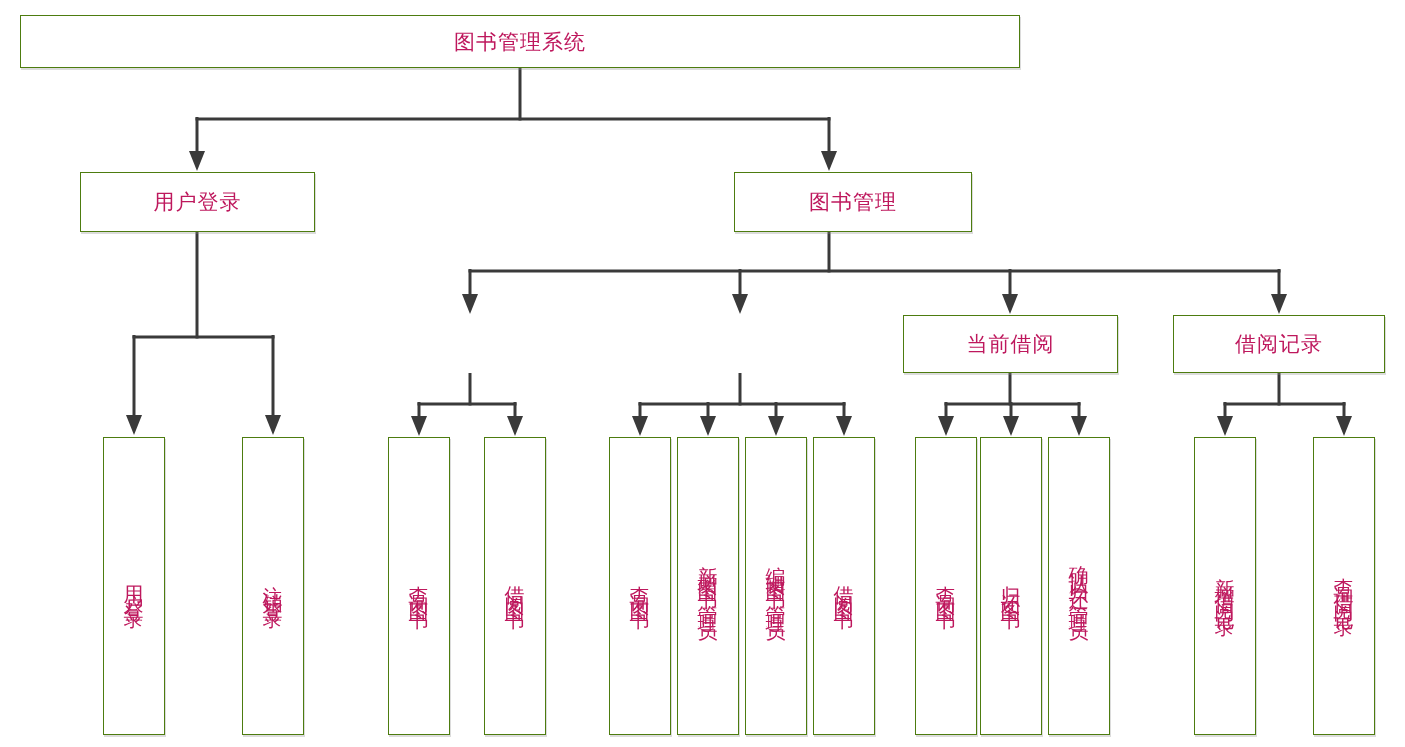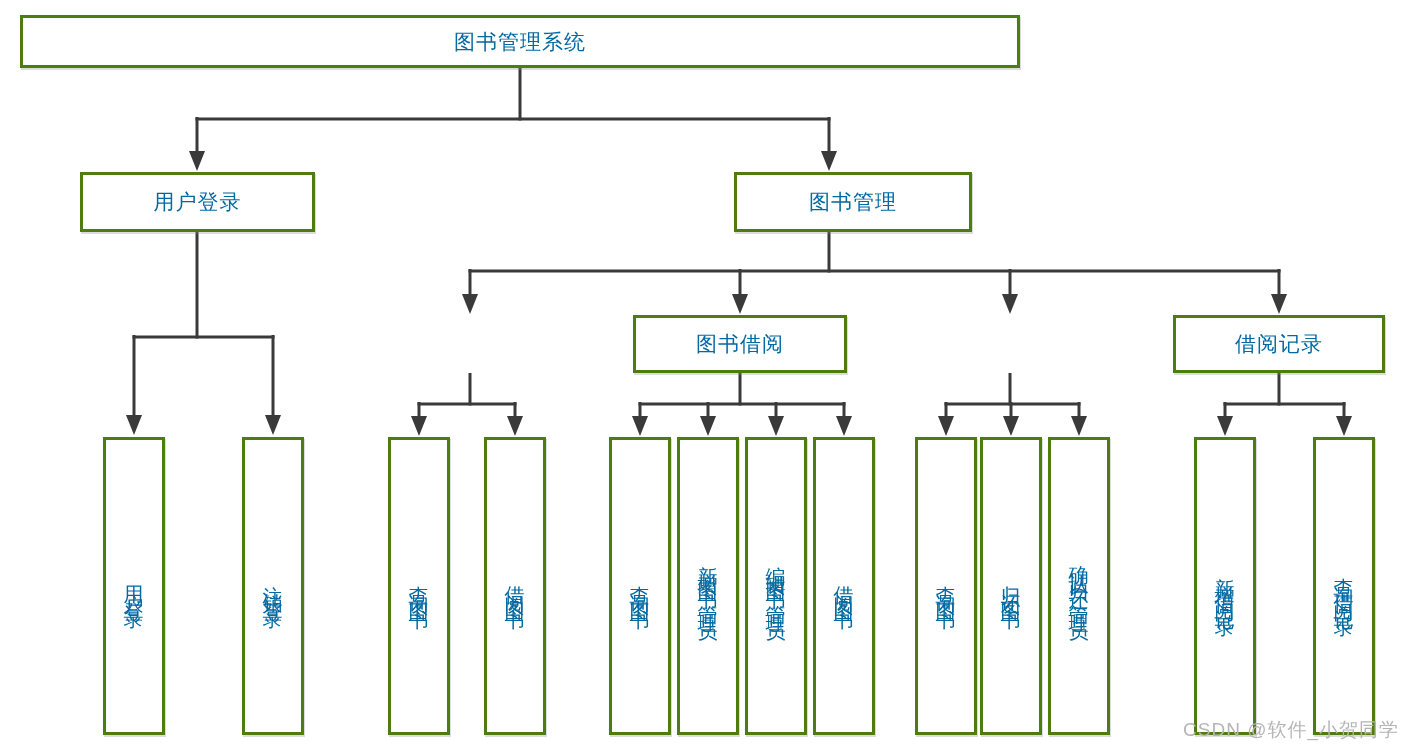--- a/index.html
+++ b/index.html
@@ -18,23 +18,23 @@
   .connector-layer {
     position: absolute;
     left: 0; top: 0;
     width: 1405px; height: 747px;
     z-index: 0;
     pointer-events: none;
   }
 
   .node {
     position: absolute;
-    border: 3px solid #4d7c0f;
+    border: 1px solid #4d7c0f;
     background: #ffffff;
-    color: #0369a1;
+    color: #be185d;
     display: flex;
     align-items: center;
     justify-content: center;
     z-index: 1;
     box-shadow: 1px 2px 0 rgba(140,140,140,.30);
     font-family: Liberation Serif, serif;
   }
 
   .node.h {
     font-size: 21px;
@@ -119,35 +119,34 @@
       <polygon points="1071,416 1087,416 1079,436" fill="#3a3a3a"></polygon>
       <polygon points="1217,416 1233,416 1225,436" fill="#3a3a3a"></polygon>
       <polygon points="1336,416 1352,416 1344,436" fill="#3a3a3a"></polygon>
     </svg>
 
   <div class="node h" style="left:20px; top:15px; width:1000px; height:53px;">图书管理系统</div>
 
   <div class="node h" style="left:80px; top:172px; width:235px; height:60px;">用户登录</div>
   <div class="node h" style="left:710px; top:172px; width:238px; height:60px;margin-left:24px;">图书管理</div>
 
-  <div class="node h" style="left:633px; top:315px; width:214px; height:58px;">图书借阅</div>
+  <div class="node h" style="left:903px; top:315px; width:215px; height:58px;">当前借阅</div>
   <div class="node h" style="left:1173px; top:315px; width:212px; height:58px;">借阅记录</div>
 
   <div class="node v" style="left:103px; top:437px; width:62px; height:298px;">用户登录</div>
   <div class="node v" style="left:242px; top:437px; width:62px; height:298px;">注销登录</div>
 
   <div class="node v" style="left:388px; top:437px; width:62px; height:298px;">查询图书</div>
   <div class="node v" style="left:484px; top:437px; width:62px; height:298px;">借阅图书</div>
 
   <div class="node v" style="left:609px; top:437px; width:62px; height:298px;">查询图书</div>
   <div class="node v" style="left:677px; top:437px; width:62px; height:298px;">新增图书（管理员）</div>
   <div class="node v" style="left:745px; top:437px; width:62px; height:298px;">编辑图书（管理员）</div>
   <div class="node v" style="left:813px; top:437px; width:62px; height:298px;">借阅图书</div>
 
   <div class="node v" style="left:915px; top:437px; width:62px; height:298px;">查询图书</div>
   <div class="node v" style="left:980px; top:437px; width:62px; height:298px;">归还图书</div>
   <div class="node v" style="left:1048px; top:437px; width:62px; height:298px;">确认归还（管理员）</div>
 
   <div class="node v" style="left:1194px; top:437px; width:62px; height:298px;">新增借阅记录</div>
   <div class="node v" style="left:1313px; top:437px; width:62px; height:298px;">查询借阅记录</div>
 
-  <div class="watermark">CSDN @软件_小贺同学</div>
 </div>
 
 </body></html>

